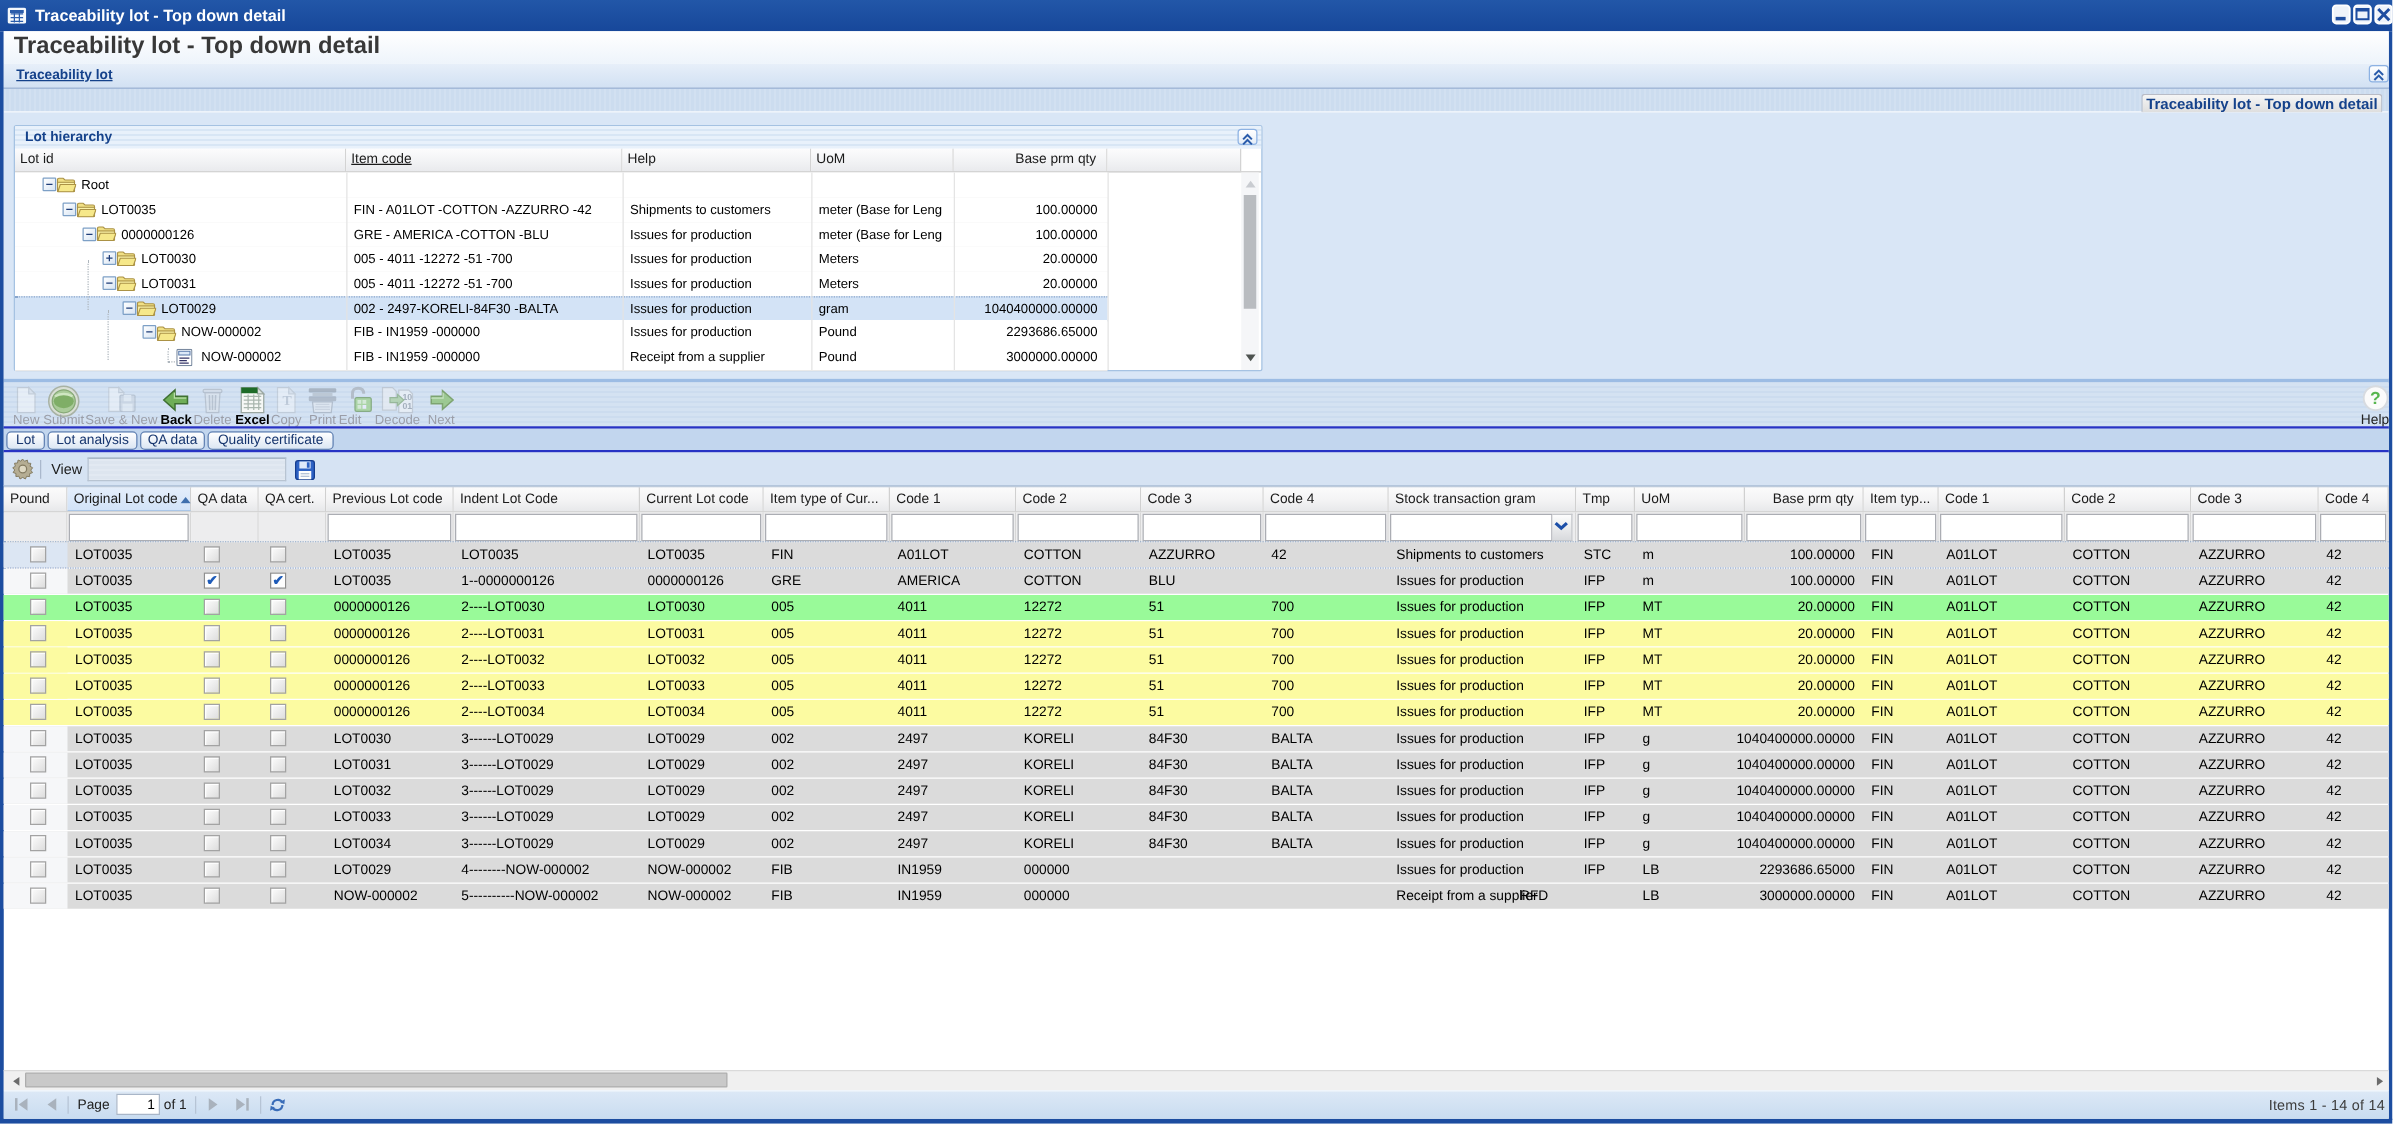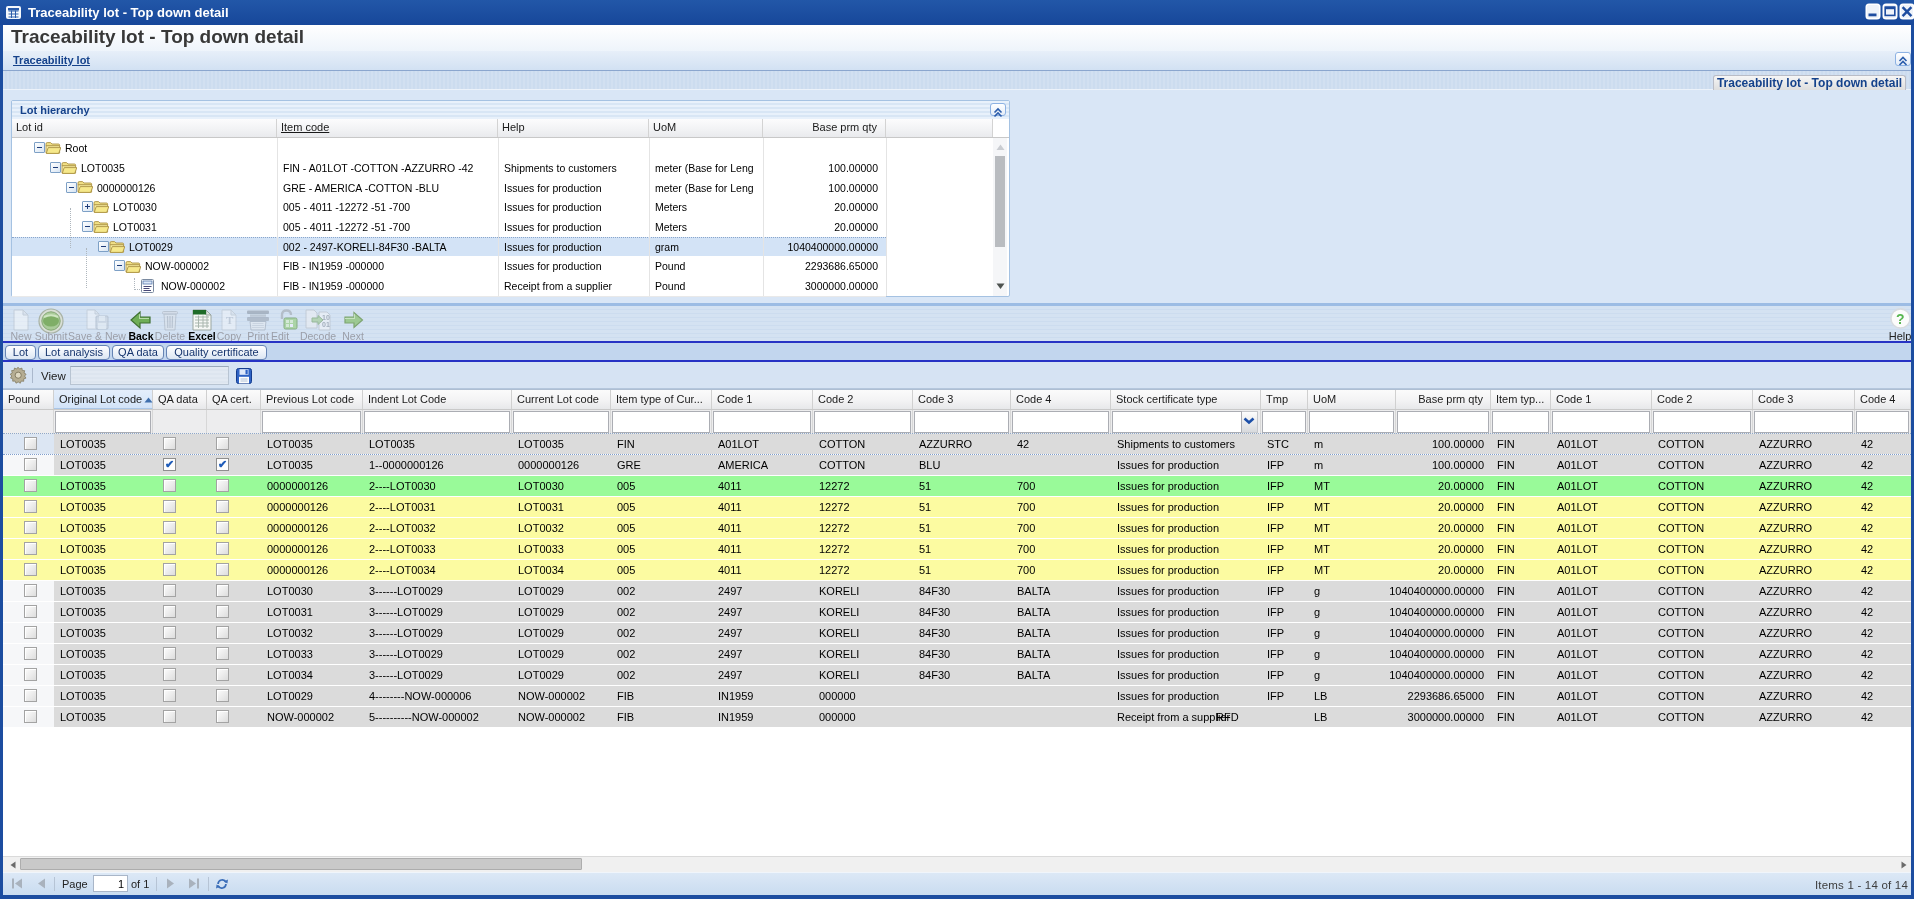--- a/index.html
+++ b/index.html
@@ -337,21 +337,21 @@
 <div class="hcell" style="left:153px;top:390px;width:54px;">QA data</div>
 <div class="hcell" style="left:207px;top:390px;width:54px;">QA cert.</div>
 <div class="hcell" style="left:261px;top:390px;width:102px;">Previous Lot code</div>
 <div class="hcell" style="left:363px;top:390px;width:149px;">Indent Lot Code</div>
 <div class="hcell" style="left:512px;top:390px;width:99px;">Current Lot code</div>
 <div class="hcell" style="left:611px;top:390px;width:101px;">Item type of Cur...</div>
 <div class="hcell" style="left:712px;top:390px;width:101px;">Code 1</div>
 <div class="hcell" style="left:813px;top:390px;width:100px;">Code 2</div>
 <div class="hcell" style="left:913px;top:390px;width:98px;">Code 3</div>
 <div class="hcell" style="left:1011px;top:390px;width:100px;">Code 4</div>
-<div class="hcell" style="left:1111px;top:390px;width:150px;">Stock certificate type</div>
+<div class="hcell" style="left:1111px;top:390px;width:150px;">Stock transaction gram</div>
 <div class="hcell" style="left:1261px;top:390px;width:47px;">Tmp</div>
 <div class="hcell" style="left:1308px;top:390px;width:88px;">UoM</div>
 <div class="hcell" style="left:1396px;top:390px;width:95px;text-align:right;padding-right:7px;padding-left:0;">Base prm qty</div>
 <div class="hcell" style="left:1491px;top:390px;width:60px;">Item typ...</div>
 <div class="hcell" style="left:1551px;top:390px;width:101px;">Code 1</div>
 <div class="hcell" style="left:1652px;top:390px;width:101px;">Code 2</div>
 <div class="hcell" style="left:1753px;top:390px;width:102px;">Code 3</div>
 <div class="hcell" style="left:1855px;top:390px;width:56px;">Code 4</div>
 <svg class="abs" style="left:144px;top:397px" width="9" height="6" viewBox="0 0 9 6">
       <path d="M4.5 0.5 L8.5 5.5 L0.5 5.5 Z" fill="#3f6fad"></path>
@@ -677,21 +677,21 @@
 <div class="dcell" style="left:1753px;top:665px;width:102px">AZZURRO</div>
 <div class="dcell" style="left:1855px;top:665px;width:56px">42</div>
 <div class="dcell" style="right:430px;top:665px;padding-left:0">1040400000.00000</div>
 <div class="abs" style="left:3px;top:686px;width:1908px;height:20px;background:#dbdbdb"></div>
 <div class="abs" style="left:3px;top:686px;width:51px;height:20px;background:#f6f7f9"></div>
 <div class="cb" style="left:24px;top:689px"></div>
 <div class="cb" style="left:163px;top:689px"></div>
 <div class="cb" style="left:216px;top:689px"></div>
 <div class="dcell" style="left:54px;top:686px;width:99px">LOT0035</div>
 <div class="dcell" style="left:261px;top:686px;width:102px">LOT0029</div>
-<div class="dcell" style="left:363px;top:686px;width:149px">4--------NOW-000006</div>
+<div class="dcell" style="left:363px;top:686px;width:149px">4--------NOW-000002</div>
 <div class="dcell" style="left:512px;top:686px;width:99px">NOW-000002</div>
 <div class="dcell" style="left:611px;top:686px;width:101px">FIB</div>
 <div class="dcell" style="left:712px;top:686px;width:101px">IN1959</div>
 <div class="dcell" style="left:813px;top:686px;width:100px">000000</div>
 <div class="dcell" style="left:1111px;top:686px;width:150px">Issues for production</div>
 <div class="dcell" style="left:1261px;top:686px;width:47px">IFP</div>
 <div class="dcell" style="left:1308px;top:686px;width:88px">LB</div>
 <div class="dcell" style="left:1491px;top:686px;width:60px">FIN</div>
 <div class="dcell" style="left:1551px;top:686px;width:101px">A01LOT</div>
 <div class="dcell" style="left:1652px;top:686px;width:101px">COTTON</div>

